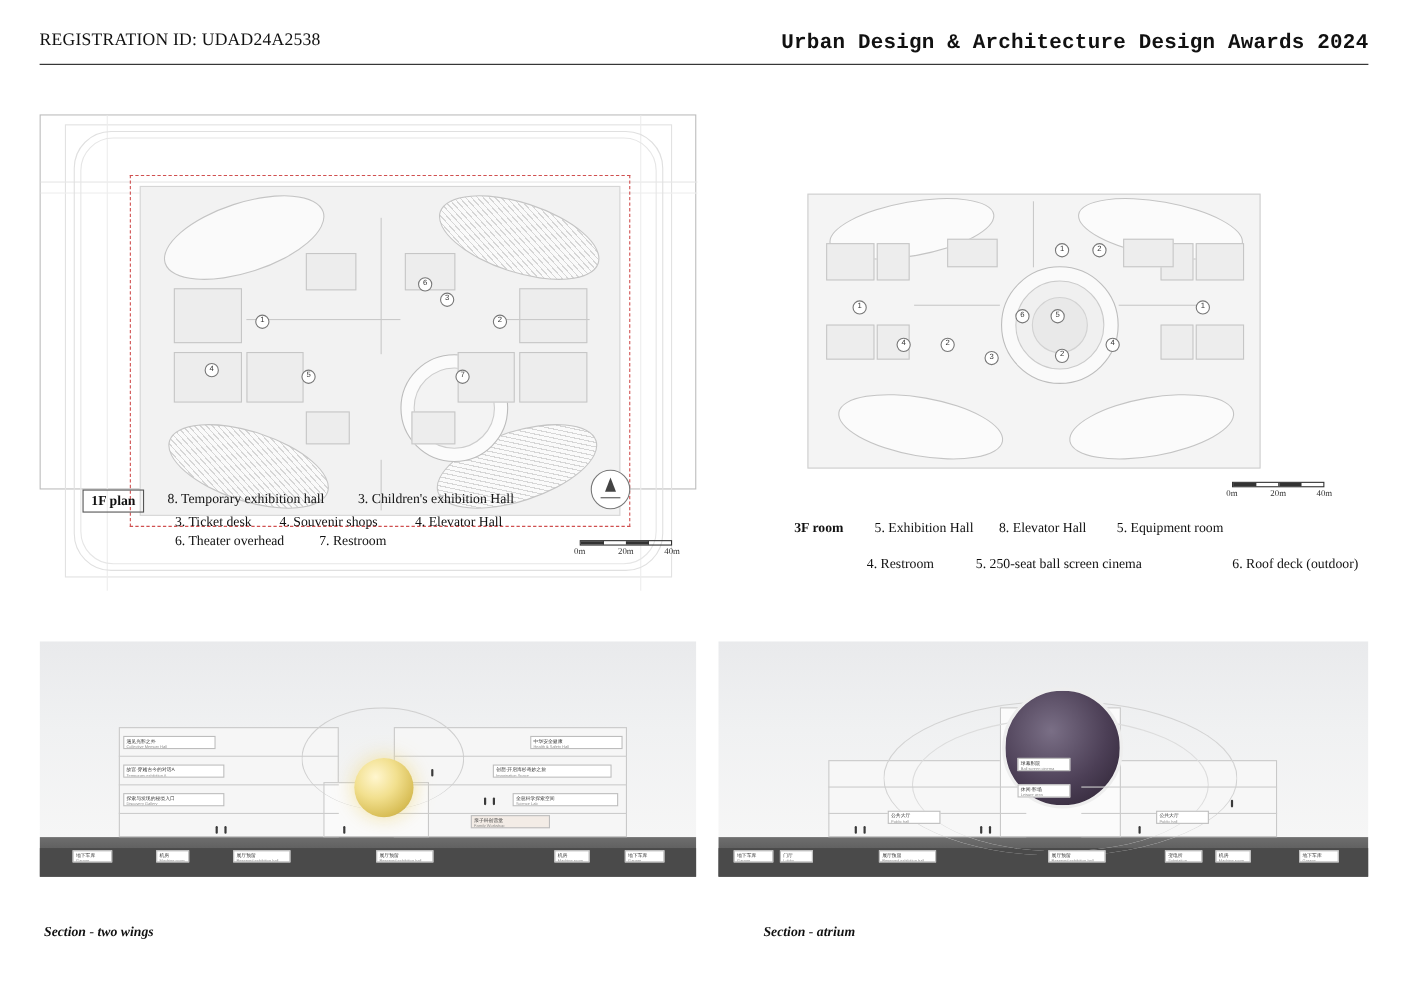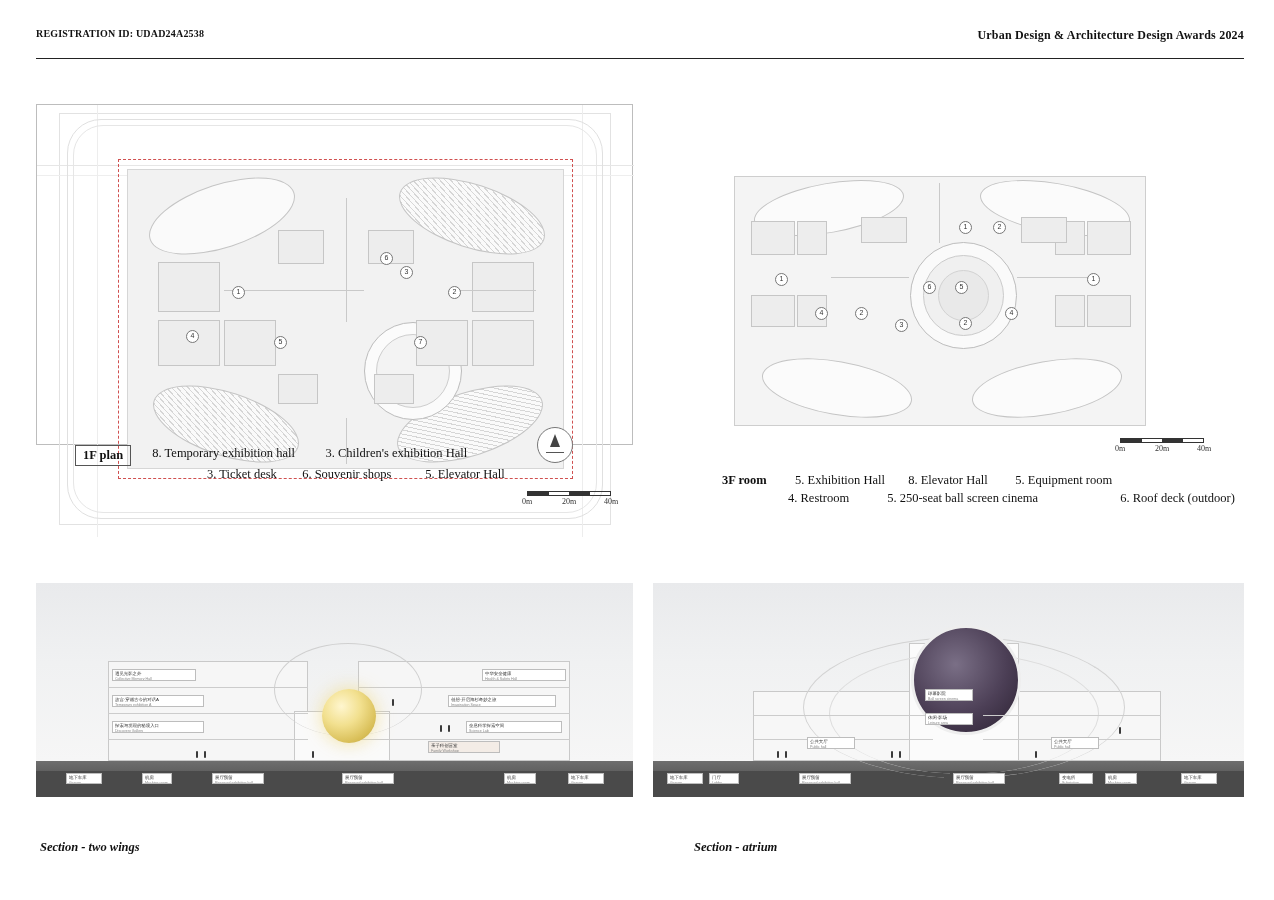--- a/index.html
+++ b/index.html
@@ -12,25 +12,25 @@
     overflow:hidden;
   }
   .page{position:absolute;inset:0;}
 
   
   .header{
     position:absolute;left:36px;top:28px;width:1208px;height:34px;
   }
   .header .reg{
     position:absolute;left:0;top:0;
-    font-weight:bold;font-size:10px;letter-spacing:.2px;
+    font-weight:normal;font-size:16px;letter-spacing:.2px;
   }
   .header .award{
     position:absolute;right:0;top:0;
-    font-weight:bold;font-size:12px;letter-spacing:.2px;
+    font-weight:bold;font-size:19px;letter-spacing:.2px;font-family:Liberation Mono, monospace;
   }
   .header .rule{
     position:absolute;left:0;top:30px;width:1208px;height:1px;background:#222;
   }
 
   
   .panel{position:absolute;box-sizing:border-box;}
 
   .plan1{left:36px;top:104px;width:597px;height:341px;border:1px solid #bdbdbd;background:#fff;}
   .plan3{left:722px;top:166px;width:435px;height:270px;background:#fff;}
@@ -218,23 +218,27 @@
 
     <div class="legend" style="left:38px;top:340px;width:530px;">
       <span class="box">1F plan</span>
       <div class="leg-rows" style="margin-left:18px;">
         <div class="leg-row">
           <span style="width:170px;">8. Temporary exhibition hall</span>
           <span>3. Children's exhibition Hall</span>
         </div>
       </div>
       <div style="margin-left:84px;">
-        <span style="display:inline-block;width:92px;margin-left:48px;">3. Ticket desk</span>
-        <span style="display:inline-block;width:120px;">6. Souvenir shops</span>
-        <span>5. Elevator Hall</span>
+        <span style="display:inline-block;width:92px;">3. Ticket desk</span>
+        <span style="display:inline-block;width:120px;">4. Souvenir shops</span>
+        <span>4. Elevator Hall</span>
+      </div>
+      <div style="margin-left:84px;">
+        <span style="display:inline-block;width:128px;">6. Theater overhead</span>
+        <span>7. Restroom</span>
       </div>
     </div>
 
     <div class="northmark" style="left:500px;top:322px;"></div>
     <div class="scalebar" style="left:490px;top:386px;width:84px;">
       <div class="bar">
           <i class="on"></i>
           <i></i>
           <i class="on"></i>
           <i></i>
@@ -301,21 +305,21 @@
       </div>
     </div>
   </div>
 
   <div class="legend" style="position:absolute;left:722px;top:472px;width:520px;">
     <span class="lbl">3F room</span>
     <span style="display:inline-block;width:22px;"></span>
     <span style="display:inline-block;width:110px;">5. Exhibition Hall</span>
     <span style="display:inline-block;width:104px;">8. Elevator Hall</span>
     <span>5. Equipment room</span>
-    <div style="margin-left:66px;margin-top:1px;">
+    <div style="margin-left:66px;margin-top:15px;">
       <span style="display:inline-block;width:96px;">4. Restroom</span>
       <span style="display:inline-block;width:230px;">5. 250-seat ball screen cinema</span>
       <span>6. Roof deck (outdoor)</span>
     </div>
   </div>
 
   <div class="panel sec-left">
     <div class="sky"></div>
     <div class="ground"></div>
     <div class="below"></div>

